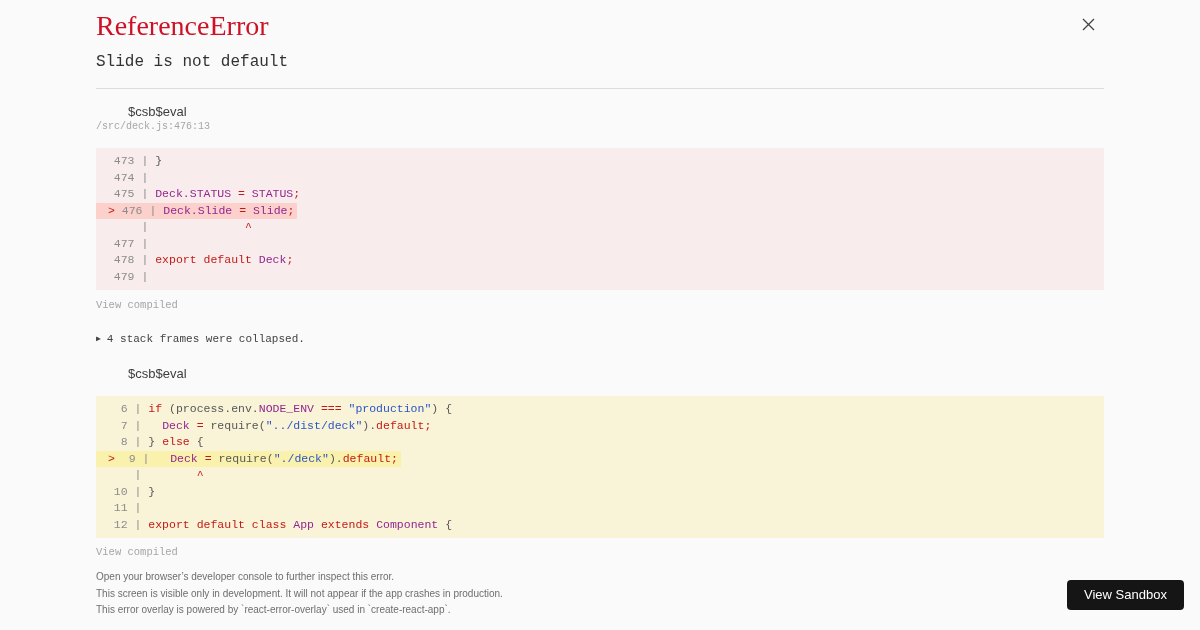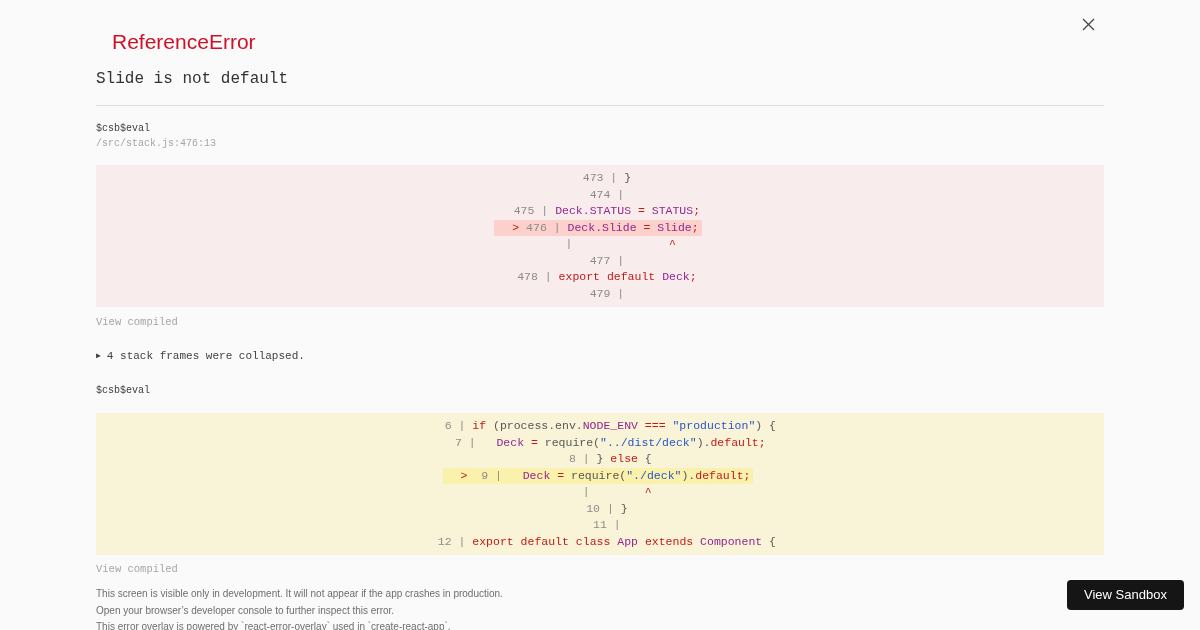--- a/index.html
+++ b/index.html
@@ -6,62 +6,63 @@
   body{
     width:1200px;height:630px;
     background:#fafafa;
     position:relative;
     font-family:"Liberation Sans", sans-serif;
     overflow:hidden;
   }
   .content{padding:14px 96px 0 96px;}
 
   .error-type{
-    margin:16px;
-    font-size:21px;line-height:24px;
+    margin:0;
+    font-size:28px;line-height:24px;
     font-weight:500;
     color:#ce1126;
-    font-family:Liberation Sans, sans-serif;
+    font-family:Liberation Serif, serif;
   }
   .error-message{
     margin-top:15px;
     font-family:"Liberation Mono","DejaVu Sans Mono",monospace;
     font-size:16px;line-height:19px;
     color:#333333;
     white-space:pre;
   }
   .divider{
     margin-top:16px;
     border-top:1px solid #dcdcdc;
     height:0;
   }
   .frame-fn{
     margin-top:15px;
-    font-family:Liberation Mono, monospace;
-    font-size:10px;line-height:15px;
+    font-family:Liberation Sans, sans-serif;
+    font-size:13px;line-height:15px;
     color:#3d3d3d;
     white-space:pre;
+    margin-left:32px;
   }
   .frame-loc{
     margin-top:1px;
     font-family:"Liberation Mono","DejaVu Sans Mono",monospace;
     font-size:10px;line-height:13px;
     color:#a6a6a6;
     white-space:pre;
   }
   .code-block{
     margin-top:15px;
     padding:5px 4px 5px 4px;
     font-family:"Liberation Mono","DejaVu Sans Mono",monospace;
     font-size:11.5px;line-height:16.5px;
     white-space:pre;
   }
-  .crow{white-space:pre;height:16.5px;text-align:center;}
+  .crow{white-space:pre;height:16.5px;}
   .rowspan{display:inline-block;}
-  .rowspan.hl{margin-left:-4px;padding-left:18px;padding-right:3px;border-radius:1px;}
+  .rowspan.hl{margin-left:-4px;padding-left:12px;padding-right:3px;border-radius:1px;}
   .view-compiled{
     margin-top:9px;
     font-family:"Liberation Mono","DejaVu Sans Mono",monospace;
     font-size:10.5px;line-height:13px;
     color:#a6a6a6;
     cursor:pointer;
     white-space:pre;
     display:inline-block;
   }
   .vc2{margin-top:8px;display:block;}
@@ -117,33 +118,33 @@
   </svg>
 </button>
 
 <div class="content">
   <h1 class="error-type">ReferenceError</h1>
   <div class="error-message">Slide is not default</div>
   <div class="divider"></div>
 
   <div>
     <div class="frame-fn">$csb$eval</div>
-    <div class="frame-loc">/src/stack.js:476:13</div>
+    <div class="frame-loc">/src/deck.js:476:13</div>
     <div class="code-block" style="background: rgb(249, 236, 236);"><div class="crow"><span class="rowspan"><span style="color: rgb(140, 140, 140);">  473 | </span><span style="color: rgb(87, 87, 87);">}</span></span></div><div class="crow"><span class="rowspan"><span style="color: rgb(140, 140, 140);">  474 |</span></span></div><div class="crow"><span class="rowspan"><span style="color: rgb(140, 140, 140);">  475 | </span><span style="color: rgb(147, 39, 143);">Deck.STATUS</span><span style="color: rgb(87, 87, 87);"> </span><span style="color: rgb(196, 26, 22);">=</span><span style="color: rgb(87, 87, 87);"> </span><span style="color: rgb(147, 39, 143);">STATUS</span><span style="color: rgb(196, 26, 22);">;</span></span></div><div class="crow"><span class="rowspan hl" style="background: rgb(252, 208, 203);"><span style="color: rgb(196, 26, 22);">&gt; </span><span style="color: rgb(140, 140, 140);">476 | </span><span style="color: rgb(147, 39, 143);">Deck.Slide</span><span style="color: rgb(87, 87, 87);"> </span><span style="color: rgb(196, 26, 22);">=</span><span style="color: rgb(87, 87, 87);"> </span><span style="color: rgb(147, 39, 143);">Slide</span><span style="color: rgb(196, 26, 22);">;</span></span></div><div class="crow"><span class="rowspan"><span style="color: rgb(140, 140, 140);">      |</span><span style="color: rgb(87, 87, 87);">              </span><span style="color: rgb(196, 26, 22);">^</span></span></div><div class="crow"><span class="rowspan"><span style="color: rgb(140, 140, 140);">  477 |</span></span></div><div class="crow"><span class="rowspan"><span style="color: rgb(140, 140, 140);">  478 | </span><span style="color: rgb(196, 26, 22);">export</span><span style="color: rgb(87, 87, 87);"> </span><span style="color: rgb(196, 26, 22);">default</span><span style="color: rgb(87, 87, 87);"> </span><span style="color: rgb(147, 39, 143);">Deck</span><span style="color: rgb(196, 26, 22);">;</span></span></div><div class="crow"><span class="rowspan"><span style="color: rgb(140, 140, 140);">  479 |</span></span></div></div>
     <span class="view-compiled">View compiled</span>
   </div>
 
   <div class="collapsed-row"><span class="tri">▶</span><span>4 stack frames were collapsed.</span></div>
 
   <div>
     <div class="frame-fn frame2-fn">$csb$eval</div>
     <div class="code-block" style="background: rgb(249, 244, 216);"><div class="crow"><span class="rowspan"><span style="color: rgb(140, 140, 140);">   6 | </span><span style="color: rgb(196, 26, 22);">if</span><span style="color: rgb(87, 87, 87);"> (process.env.</span><span style="color: rgb(147, 39, 143);">NODE_ENV</span><span style="color: rgb(87, 87, 87);"> </span><span style="color: rgb(196, 26, 22);">===</span><span style="color: rgb(87, 87, 87);"> </span><span style="color: rgb(42, 86, 198);">"production"</span><span style="color: rgb(87, 87, 87);">) {</span></span></div><div class="crow"><span class="rowspan"><span style="color: rgb(140, 140, 140);">   7 | </span><span style="color: rgb(87, 87, 87);">  </span><span style="color: rgb(147, 39, 143);">Deck</span><span style="color: rgb(87, 87, 87);"> </span><span style="color: rgb(196, 26, 22);">=</span><span style="color: rgb(87, 87, 87);"> require(</span><span style="color: rgb(42, 86, 198);">"../dist/deck"</span><span style="color: rgb(87, 87, 87);">).</span><span style="color: rgb(196, 26, 22);">default;</span></span></div><div class="crow"><span class="rowspan"><span style="color: rgb(140, 140, 140);">   8 | </span><span style="color: rgb(87, 87, 87);">} </span><span style="color: rgb(196, 26, 22);">else</span><span style="color: rgb(87, 87, 87);"> {</span></span></div><div class="crow"><span class="rowspan hl" style="background: rgb(250, 241, 173);"><span style="color: rgb(196, 26, 22);">&gt; </span><span style="color: rgb(140, 140, 140);"> 9 | </span><span style="color: rgb(87, 87, 87);">  </span><span style="color: rgb(147, 39, 143);">Deck</span><span style="color: rgb(87, 87, 87);"> </span><span style="color: rgb(196, 26, 22);">=</span><span style="color: rgb(87, 87, 87);"> require(</span><span style="color: rgb(42, 86, 198);">"./deck"</span><span style="color: rgb(87, 87, 87);">).</span><span style="color: rgb(196, 26, 22);">default;</span></span></div><div class="crow"><span class="rowspan"><span style="color: rgb(140, 140, 140);">     |</span><span style="color: rgb(87, 87, 87);">        </span><span style="color: rgb(196, 26, 22);">^</span></span></div><div class="crow"><span class="rowspan"><span style="color: rgb(140, 140, 140);">  10 | </span><span style="color: rgb(87, 87, 87);">}</span></span></div><div class="crow"><span class="rowspan"><span style="color: rgb(140, 140, 140);">  11 |</span></span></div><div class="crow"><span class="rowspan"><span style="color: rgb(140, 140, 140);">  12 | </span><span style="color: rgb(196, 26, 22);">export</span><span style="color: rgb(87, 87, 87);"> </span><span style="color: rgb(196, 26, 22);">default</span><span style="color: rgb(87, 87, 87);"> </span><span style="color: rgb(196, 26, 22);">class</span><span style="color: rgb(87, 87, 87);"> </span><span style="color: rgb(147, 39, 143);">App</span><span style="color: rgb(87, 87, 87);"> </span><span style="color: rgb(196, 26, 22);">extends</span><span style="color: rgb(87, 87, 87);"> </span><span style="color: rgb(147, 39, 143);">Component</span><span style="color: rgb(87, 87, 87);"> {</span></span></div></div>
     <span class="view-compiled vc2">View compiled</span>
   </div>
 
   <div class="footer">
+    <div>Open your browser’s developer console to further inspect this error.</div>
     <div>This screen is visible only in development. It will not appear if the app crashes in production.</div>
-    <div>Open your browser’s developer console to further inspect this error.</div>
     <div>This error overlay is powered by `react-error-overlay` used in `create-react-app`.</div>
   </div>
 </div>
 
 <button class="sandbox-btn" style="background: rgb(21, 21, 21);">View Sandbox</button>
 
 </body></html>

